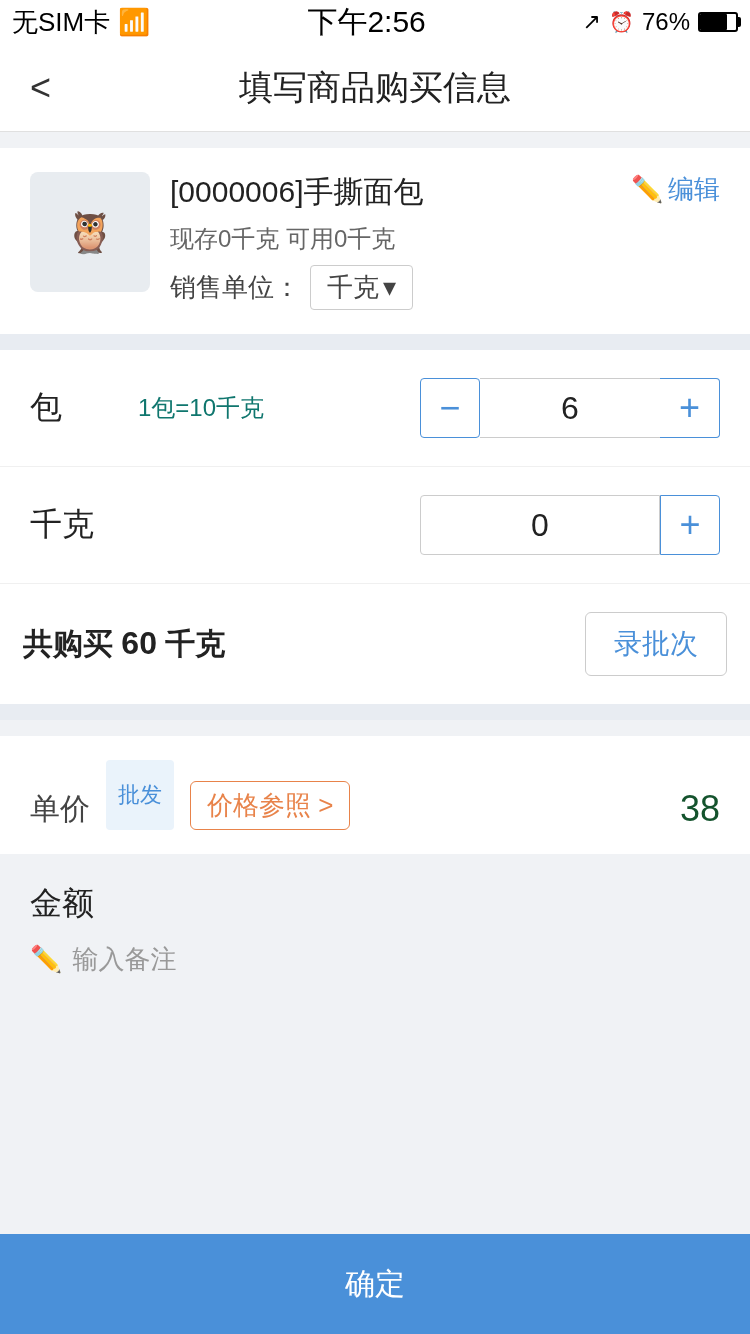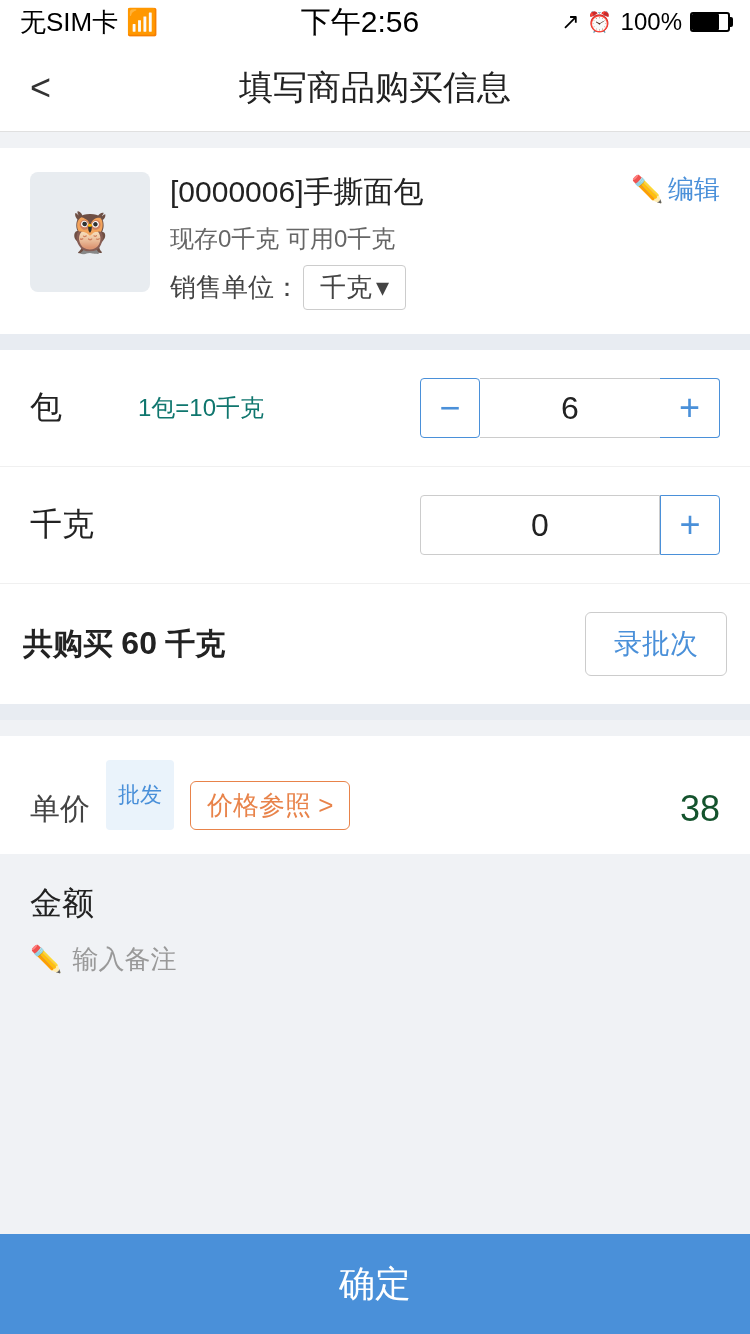--- a/index.html
+++ b/index.html
@@ -13,21 +13,21 @@
       flex-direction: column;
     }
 
     
     .status-bar {
       background: #fff;
       height: 44px;
       display: flex;
       align-items: center;
       justify-content: space-between;
-      padding: 0 20px;
+      padding: 0 12px;
       font-size: 28px;
       color: #000;
     }
     .status-left { display: flex; align-items: center; gap: 8px; font-size: 26px; }
     .status-center { font-size: 30px; font-weight: 500; }
     .status-right { display: flex; align-items: center; gap: 8px; font-size: 24px; }
     .battery-icon {
       display: inline-block;
       width: 40px; height: 20px;
       border: 2px solid #000;
@@ -114,21 +114,21 @@
       margin-bottom: 10px;
     }
     .product-stock {
       font-size: 24px;
       color: #666;
       margin-bottom: 10px;
     }
     .product-unit-row {
       display: flex;
       align-items: center;
-      gap: 3px;
+      gap: 10px;
       font-size: 26px;
       color: #444;
     }
     .unit-select {
       border: 1px solid #ccc;
       border-radius: 4px;
       padding: 4px 16px;
       font-size: 26px;
       color: #444;
       background: #fff;
@@ -331,38 +331,38 @@
     
     .confirm-bar {
       background: #4a90d9;
       height: 100px;
       display: flex;
       align-items: center;
       justify-content: center;
       cursor: pointer;
     }
     .confirm-text {
-      font-size: 36px;
+      font-size: 30px;
       color: #fff;
       font-weight: 500;
     }
   </style>
 </head>
 <body>
 
 <div class="status-bar">
   <div class="status-left">
     <span>无SIM卡</span>
     <span>📶</span>
   </div>
   <div class="status-center">下午2:56</div>
   <div class="status-right">
     <span style="font-size:22px;">↗</span>
     <span style="font-size:20px;">⏰</span>
-    <span>100%</span>
+    <span>76%</span>
     <div class="battery-icon">
       <div class="battery-fill"></div>
     </div>
   </div>
 </div>
 
 <div class="nav-bar">
   <div class="nav-back">&lt;</div>
   <div class="nav-title">填写商品购买信息</div>
 </div>

